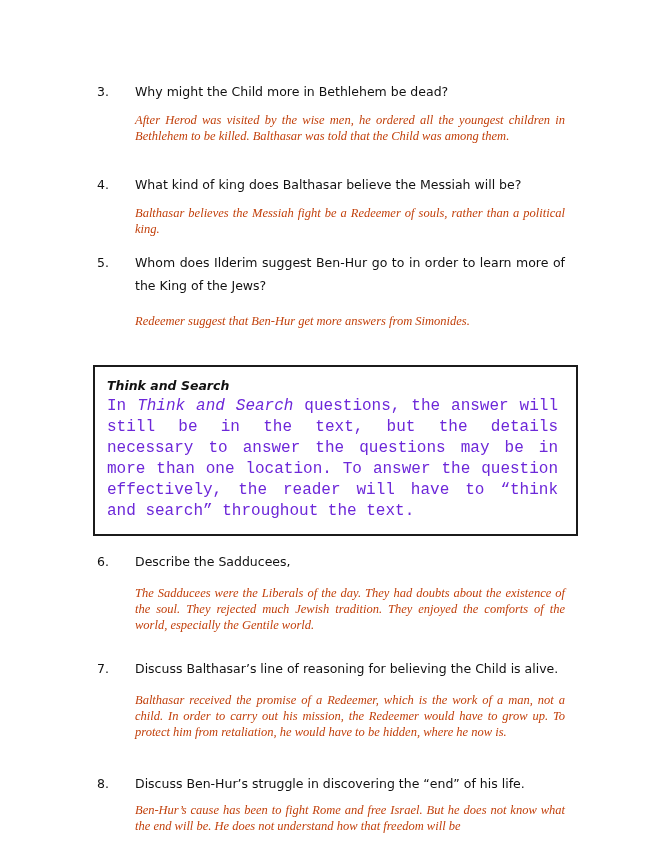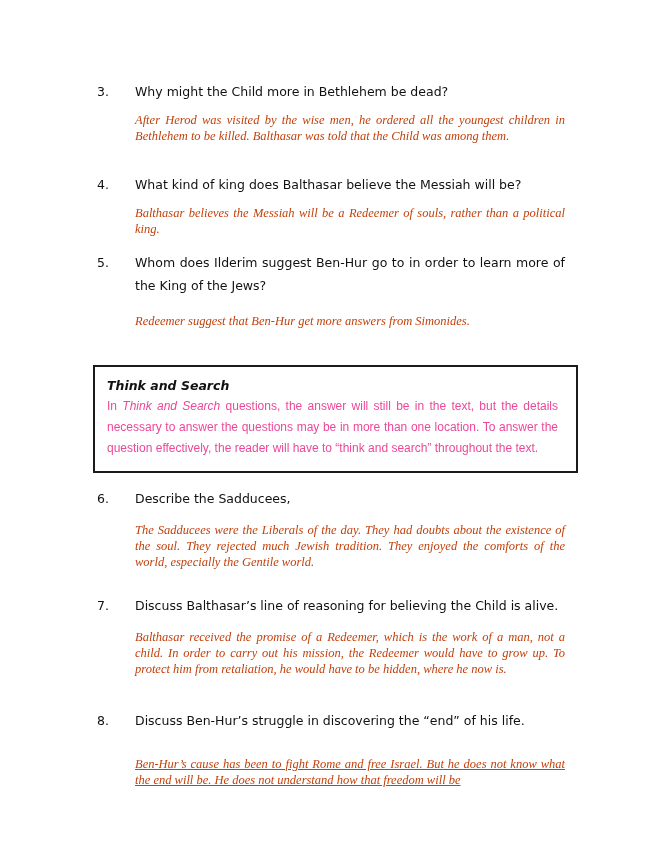--- a/index.html
+++ b/index.html
@@ -60,60 +60,60 @@
   }
   .callout-title {
     font-family: "DejaVu Sans", sans-serif;
     font-weight: bold;
     font-style: italic;
     font-size: 12.5px;
     line-height: 21px;
     color: #111111;
   }
   .callout-body {
-    font-family: Liberation Sans, sans-serif;
-    font-size: 12px;
+    font-family: Liberation Mono, monospace;
+    font-size: 16px;
     line-height: 21px;
     text-align: justify;
-    color: #ec4899;
+    color: #6d28d9;
   }
   .callout-body .em {
     font-style: italic;
   }
   
   .mt-a3  { margin-top: 9px; }
   .mt-q4  { margin-top: 29px; }
   .mt-a4  { margin-top: 9px; }
   .mt-q5  { margin-top: 14px; }
   .mt-a5  { margin-top: 16px; }
   .mt-box { margin-top: 36px; }
   .mt-q6  { margin-top: 14px; }
   .mt-a6  { margin-top: 12px; }
   .mt-q7  { margin-top: 24px; }
   .mt-a7  { margin-top: 12px; }
   .mt-q8  { margin-top: 32px; }
-  .mt-a8  { margin-top: 24px; text-decoration: underline; }
+  .mt-a8  { margin-top: 7px; }
 </style>
 </head>
 <body>
 
 <div class="page">
   <div class="content">
 
     <div class="q">
       <div class="qnum">3.</div>
       <div class="qtext">Why might the Child more in Bethlehem be dead?</div>
     </div>
     <div class="answer mt-a3">After Herod was visited by the wise men, he ordered all the youngest children in Bethlehem to be killed. Balthasar was told that the Child was among them.</div>
 
     <div class="q mt-q4">
       <div class="qnum">4.</div>
       <div class="qtext">What kind of king does Balthasar believe the Messiah will be?</div>
     </div>
-    <div class="answer mt-a4">Balthasar believes the Messiah will be a Redeemer of souls, rather than a political king.</div>
+    <div class="answer mt-a4">Balthasar believes the Messiah fight be a Redeemer of souls, rather than a political king.</div>
 
     <div class="q mt-q5">
       <div class="qnum">5.</div>
       <div class="qtext">Whom does Ilderim suggest Ben-Hur go to in order to learn more of the King of the Jews?</div>
     </div>
     <div class="answer mt-a5">Redeemer suggest that Ben-Hur get more answers from Simonides.</div>
 
     <div class="callout mt-box">
       <div class="callout-title">Think and Search</div>
       <div class="callout-body"><span>In </span><span class="em">Think and Search</span><span> questions, the answer will still be in the text, but the details necessary to answer the questions may be in more than one location.  To answer the question effectively, the reader will have to “think and search” throughout the text.</span></div>

